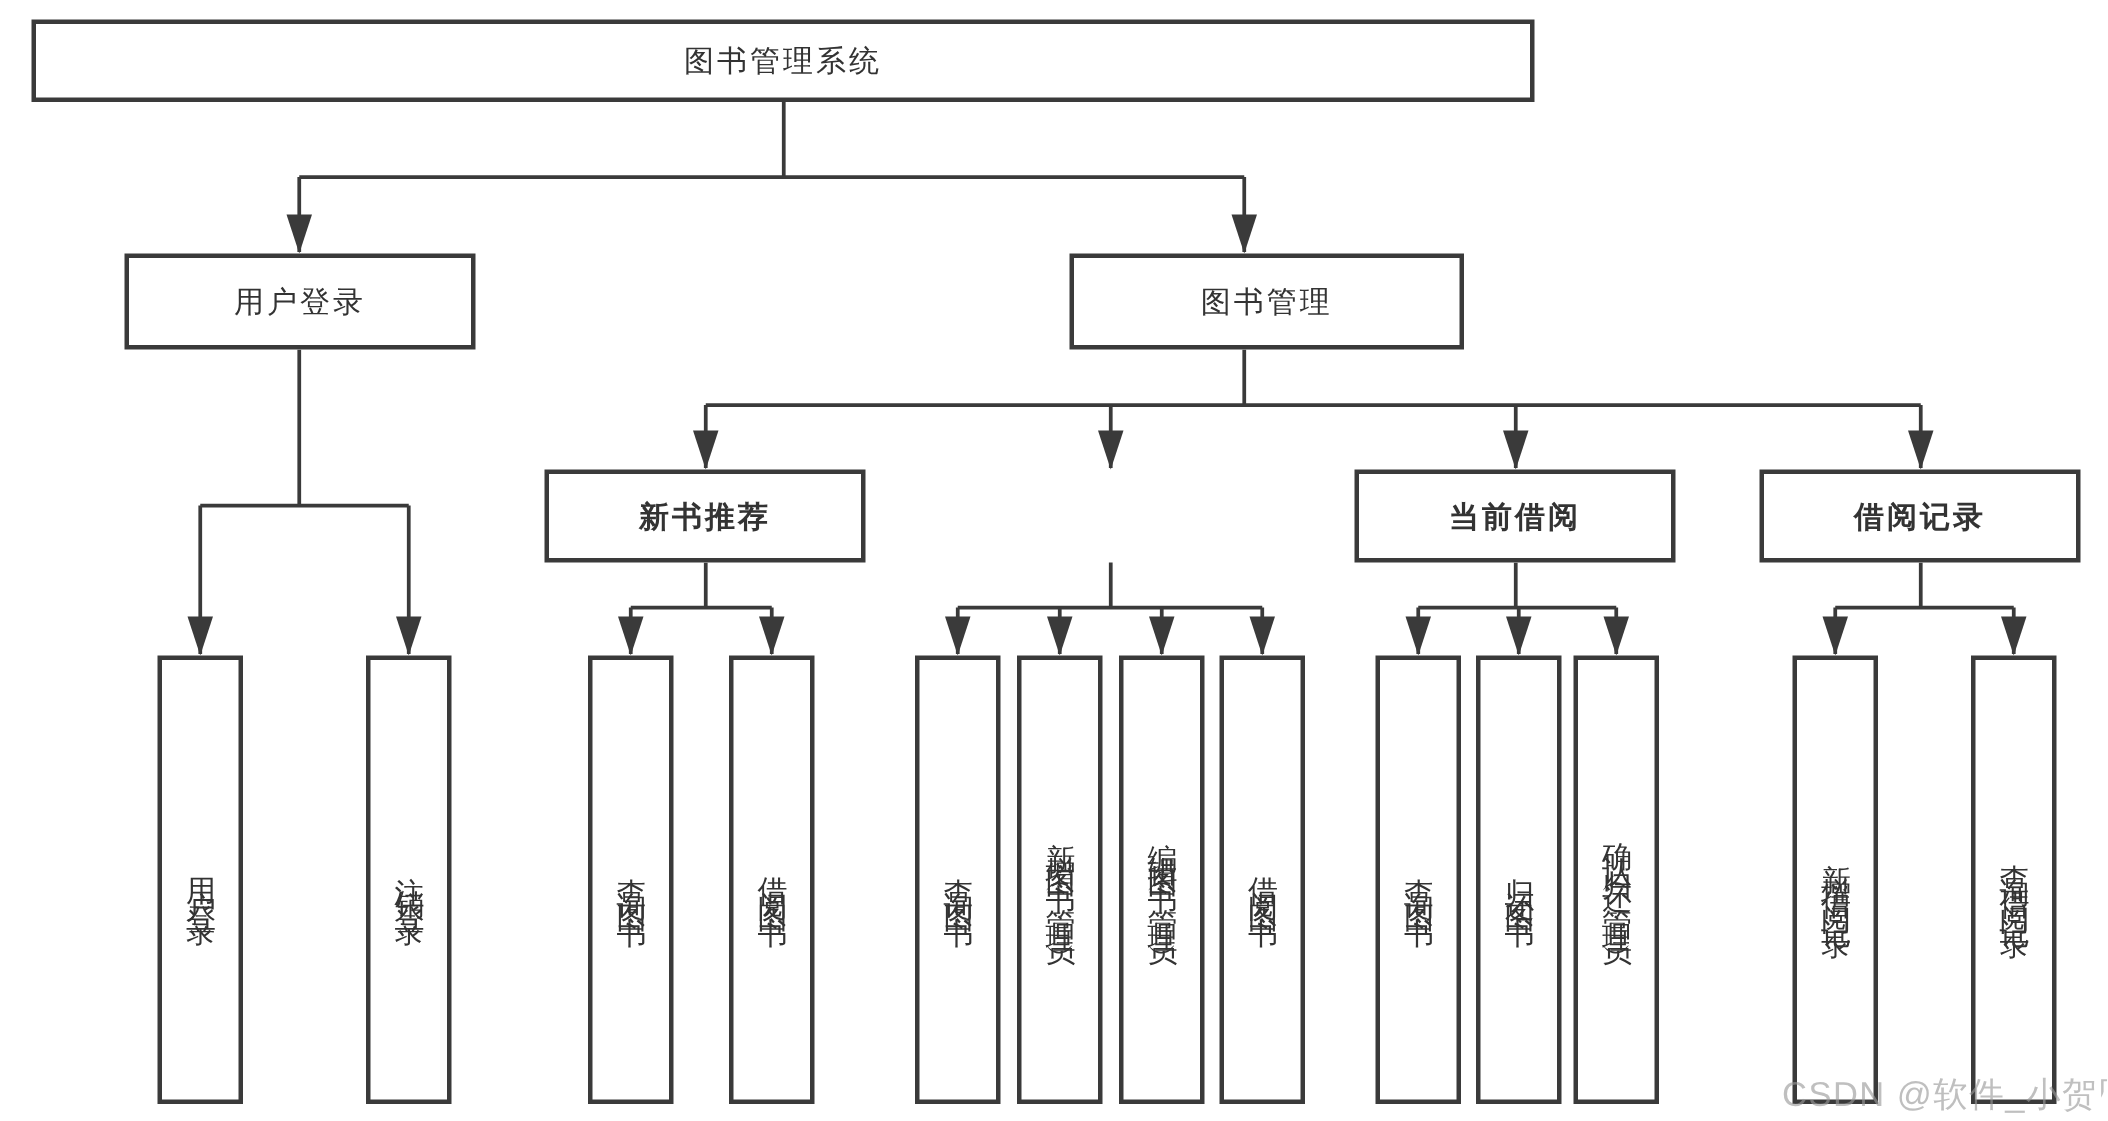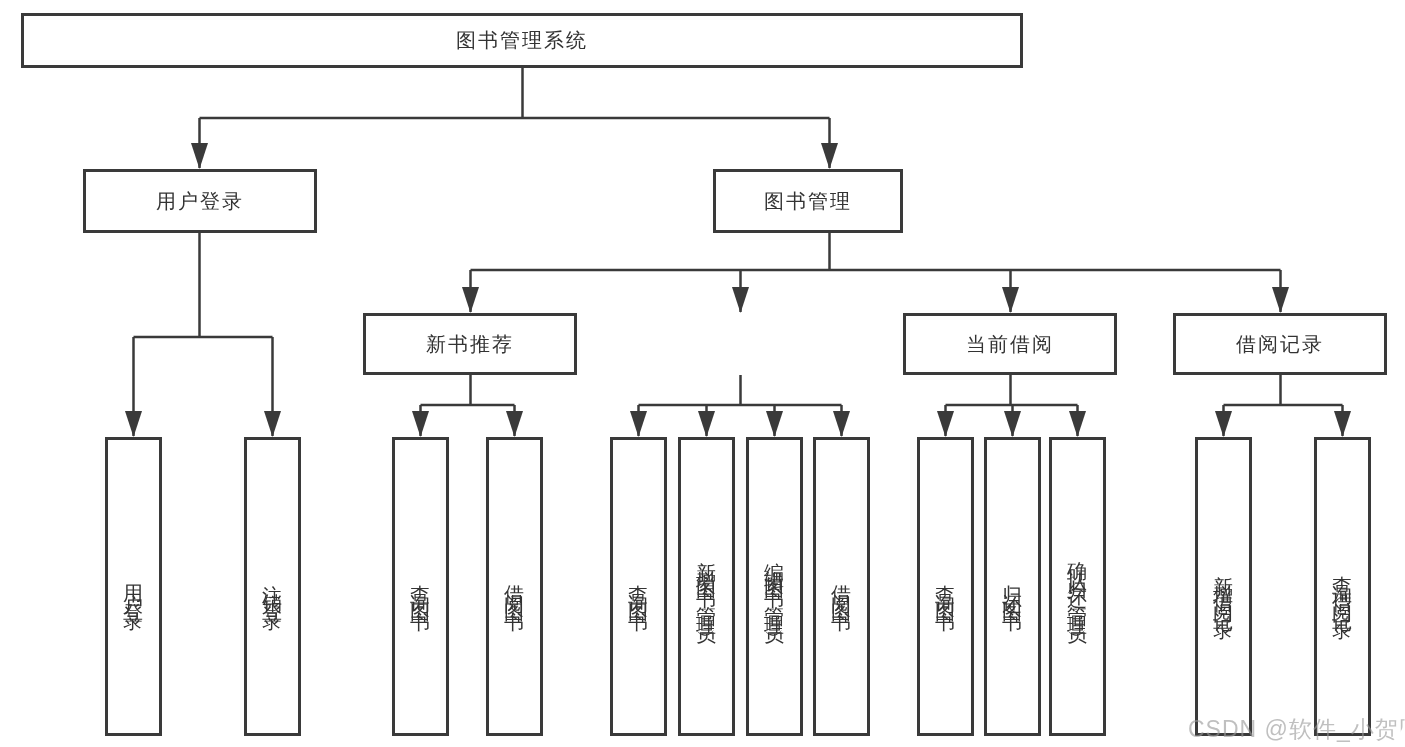--- a/index.html
+++ b/index.html
@@ -41,23 +41,23 @@
   .hbox span {
     font-size: 20px;
     letter-spacing: 2px;
     white-space: nowrap;
     color: var(--text);
   }
 
   .root-box  { left: 21px;  top: 13px;  width: 1002px; height: 55px; }
 
   .l2-user   { left: 83px;  top: 169px; width: 234px;  height: 64px; }
-  .l2-book   { left: 713px; top: 169px; width: 190px;  height: 64px; }
-
-  .l3 { top: 313px; width: 214px; height: 62px; }
+  .l2-book   { left: 713px; top: 169px; width: 263px;  height: 64px; }
+
+  .l3 { top: 313px; width: 214px; height: 62px; font-weight: bold; }
   .l3-a { left: 363px; }
   .l3-b { left: 633px; }
   .l3-c { left: 903px; }
   .l3-d { left: 1173px; }
 
   .leaf { top: 437px; width: 57px; height: 299px; }
   .leaf span {
     writing-mode: vertical-lr;
     text-orientation: mixed;
     font-size: 20px;

